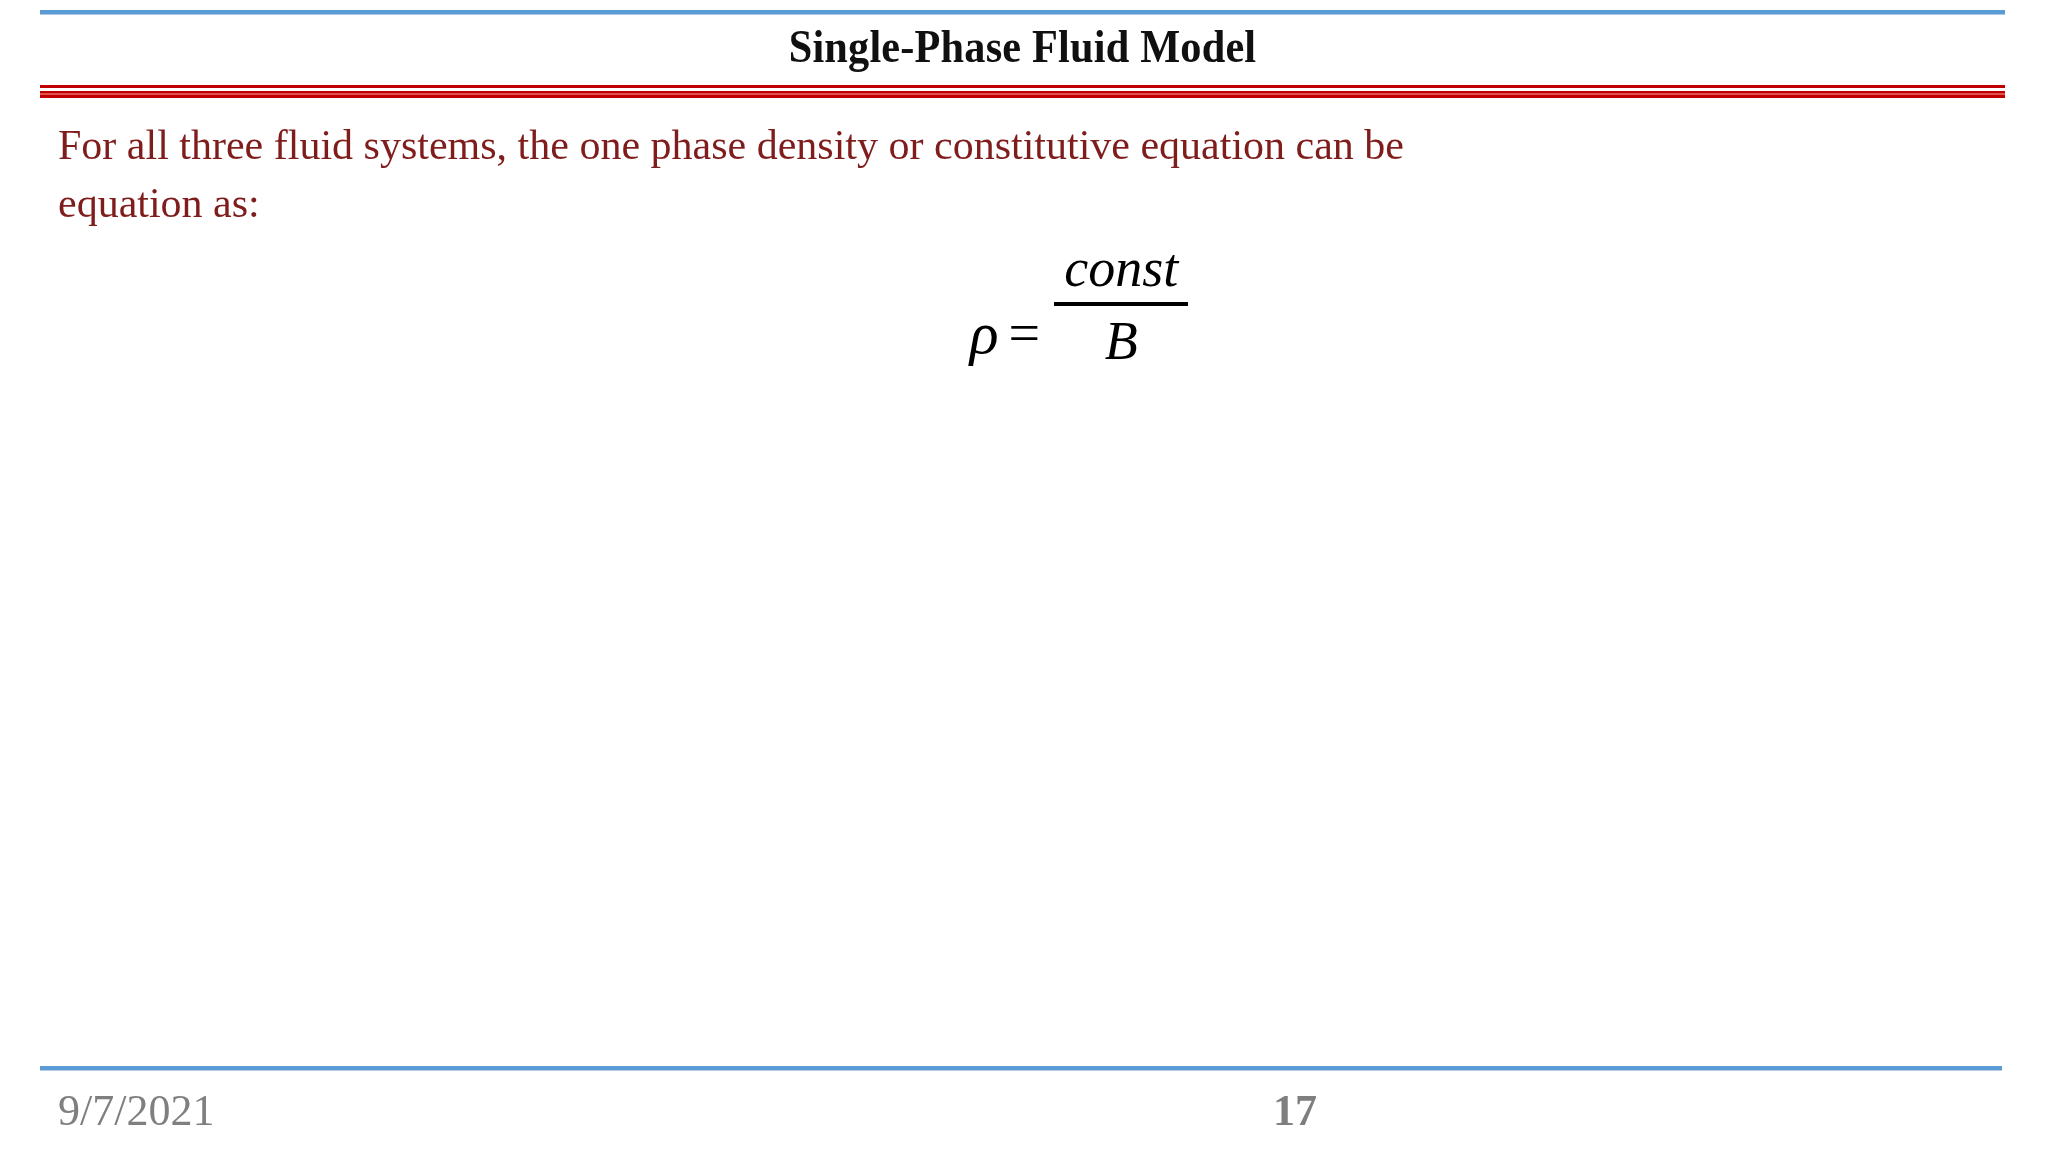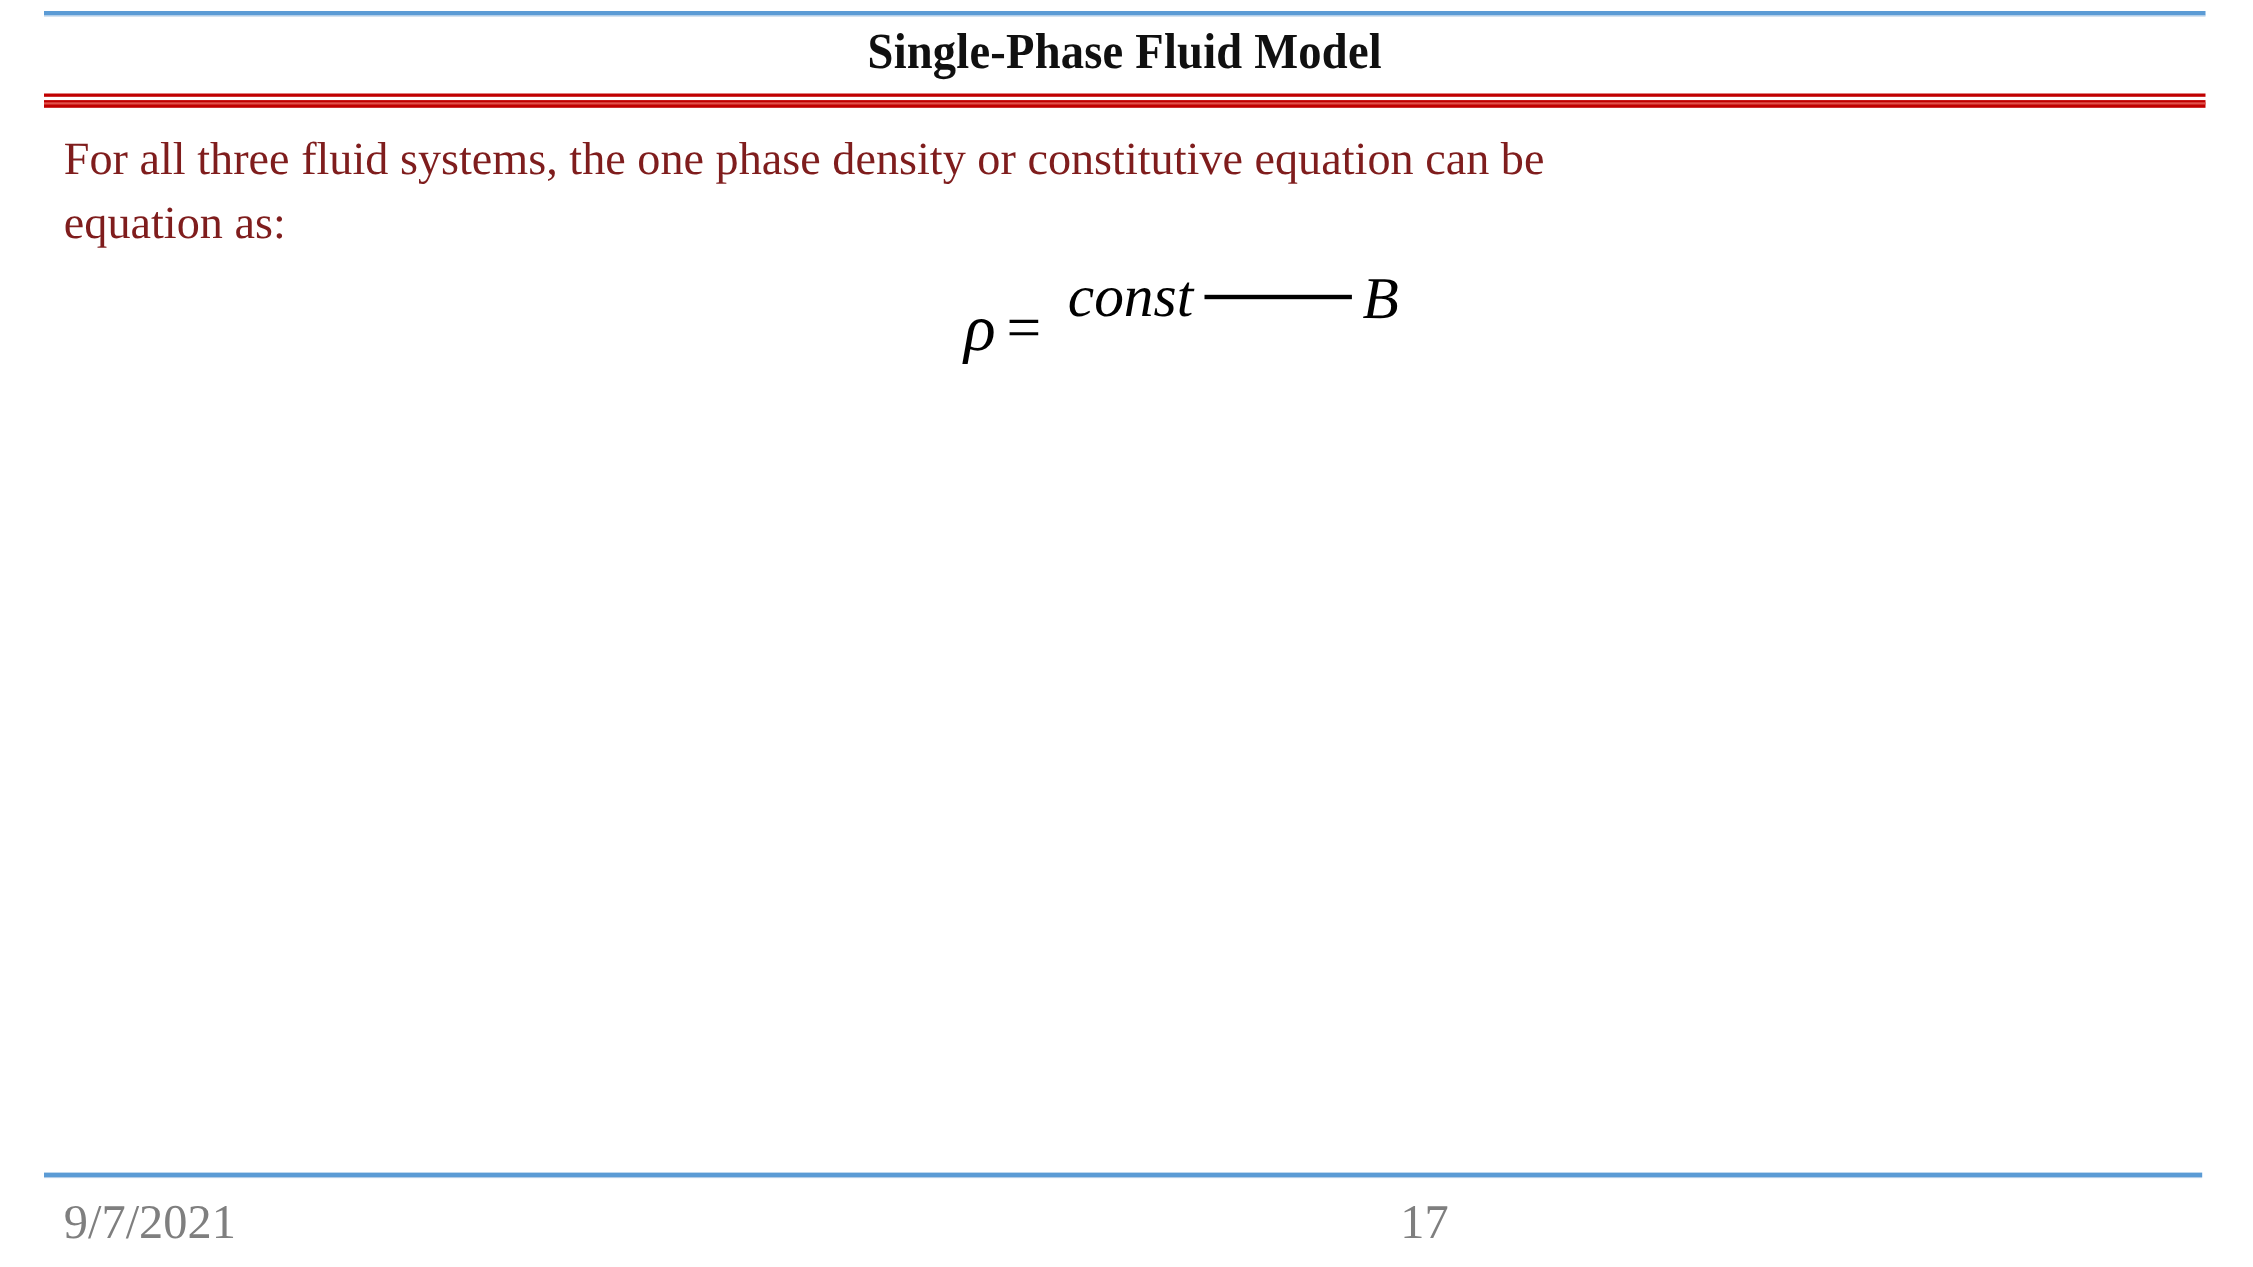--- a/index.html
+++ b/index.html
@@ -133,21 +133,21 @@
   .eq-equals {
     font-size: 56px;
     line-height: 1;
     font-style: normal;
     padding-right: 14px;
     position: relative;
     top: 28px;
   }
   .eq-fraction {
     display: inline-flex;
-    flex-direction: row;
+    flex-direction: column;
     align-items: center;
     justify-content: center;
   }
   .eq-numerator {
     font-size: 54px;
     line-height: 64px;
     padding: 0 10px 2px 10px;
   }
   .eq-bar {
     width: 100%;
@@ -204,20 +204,21 @@
     flex: 0 0 auto;
     width: 34%;
     text-align: center;
   }
   .footer-page {
     flex: 0 0 auto;
     width: 33%;
     text-align: right;
     padding-right: 18px;
     box-sizing: border-box;
+    font-weight: bold;
   }
 </style>
 </head>
 <body>
 
 <div id="slide">
 
   <div class="header-rule-blue"></div>
 
   <div class="slide-title">Single-Phase Fluid Model</div>

